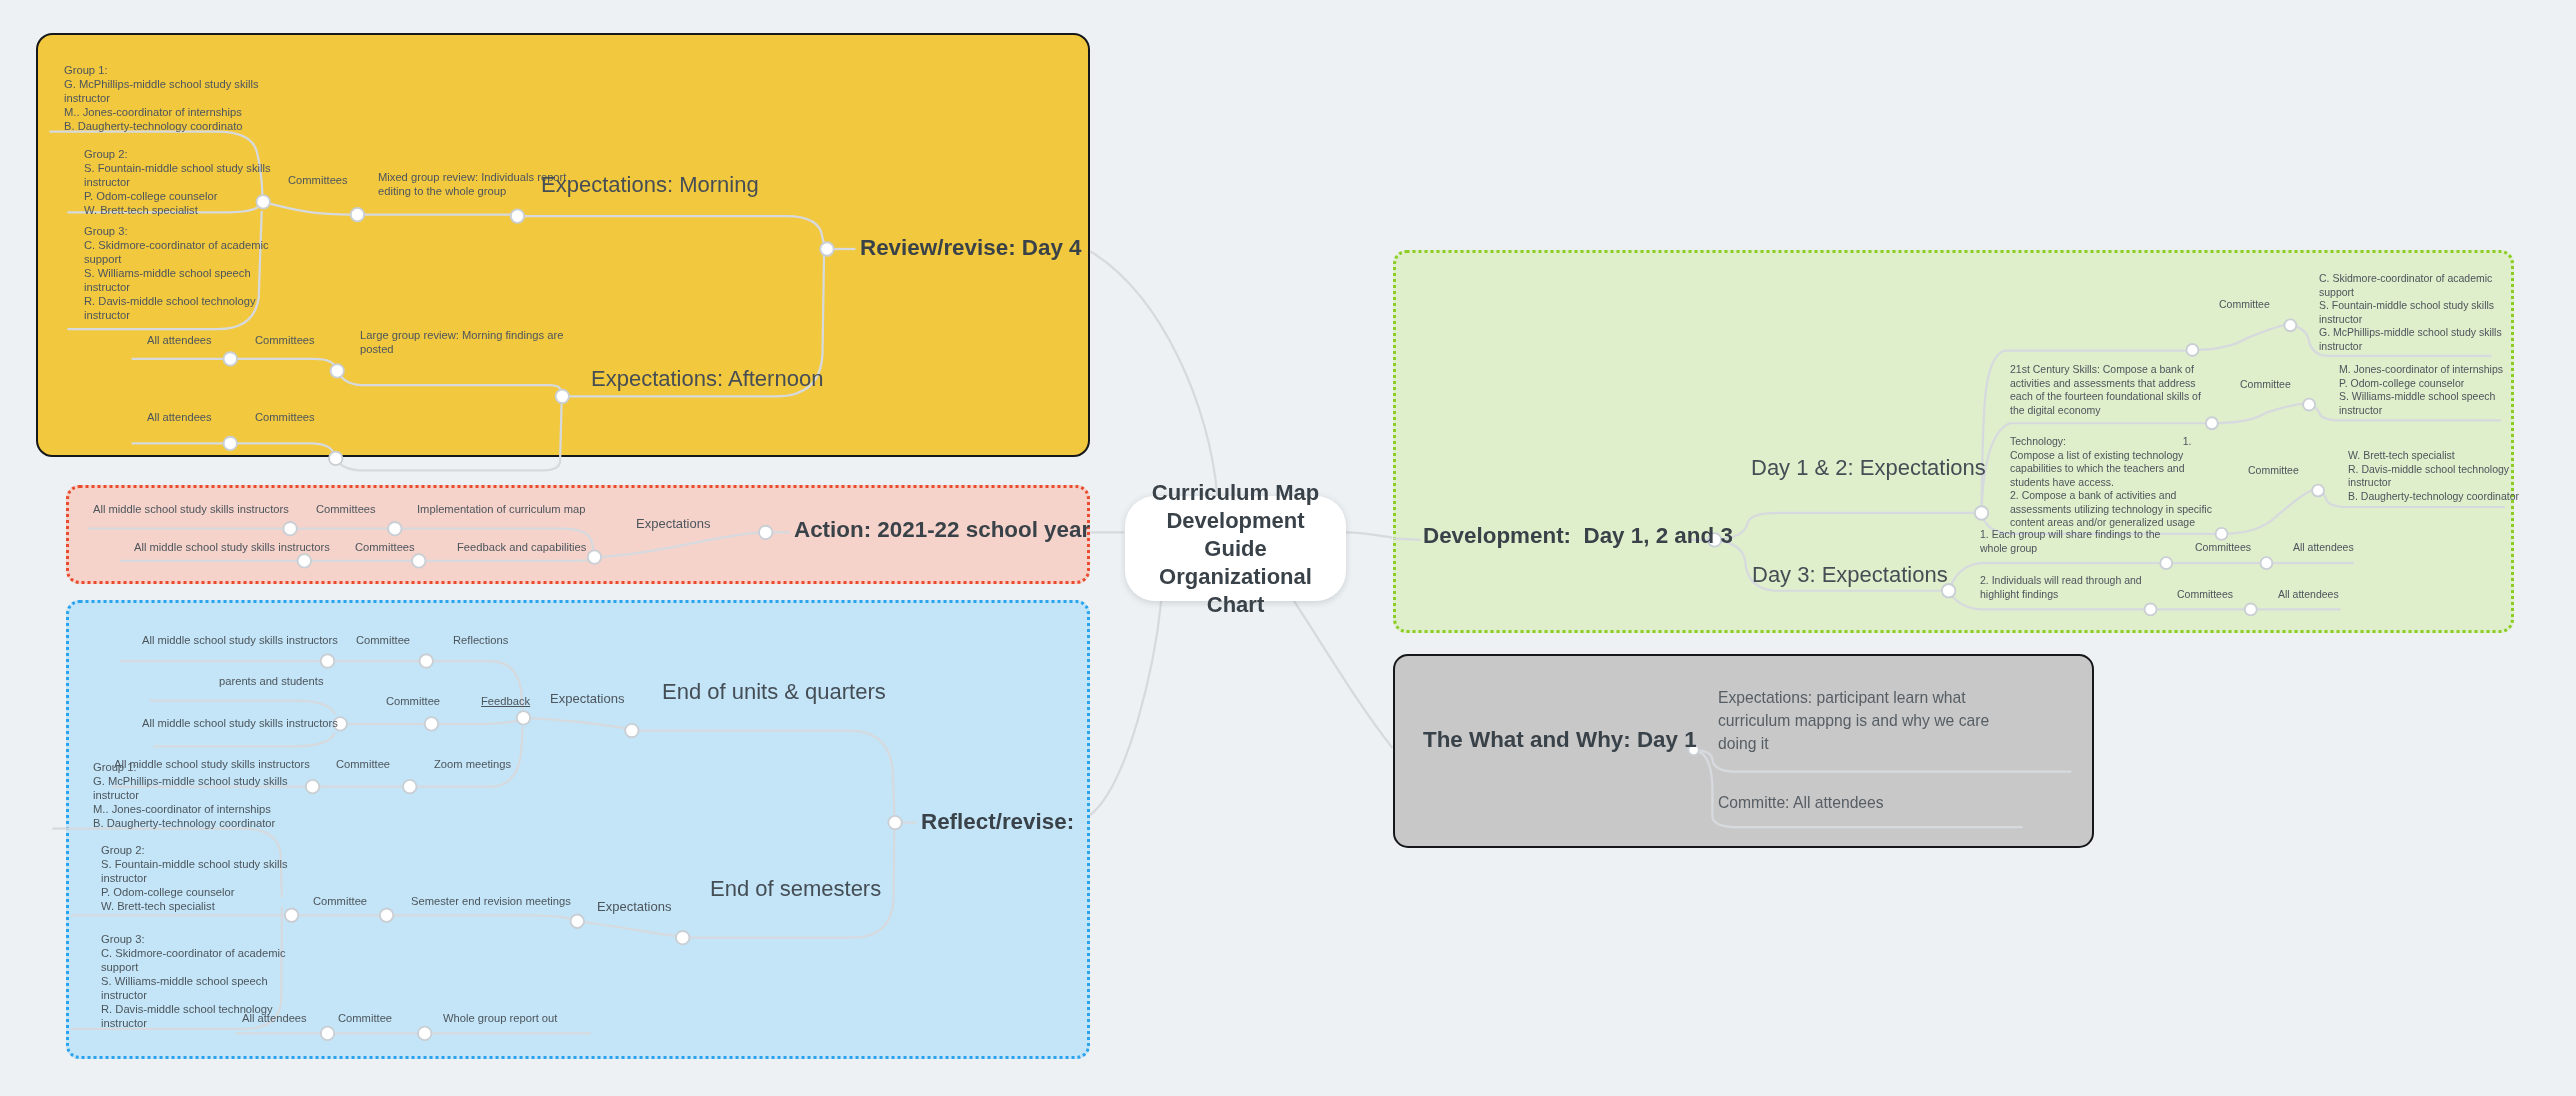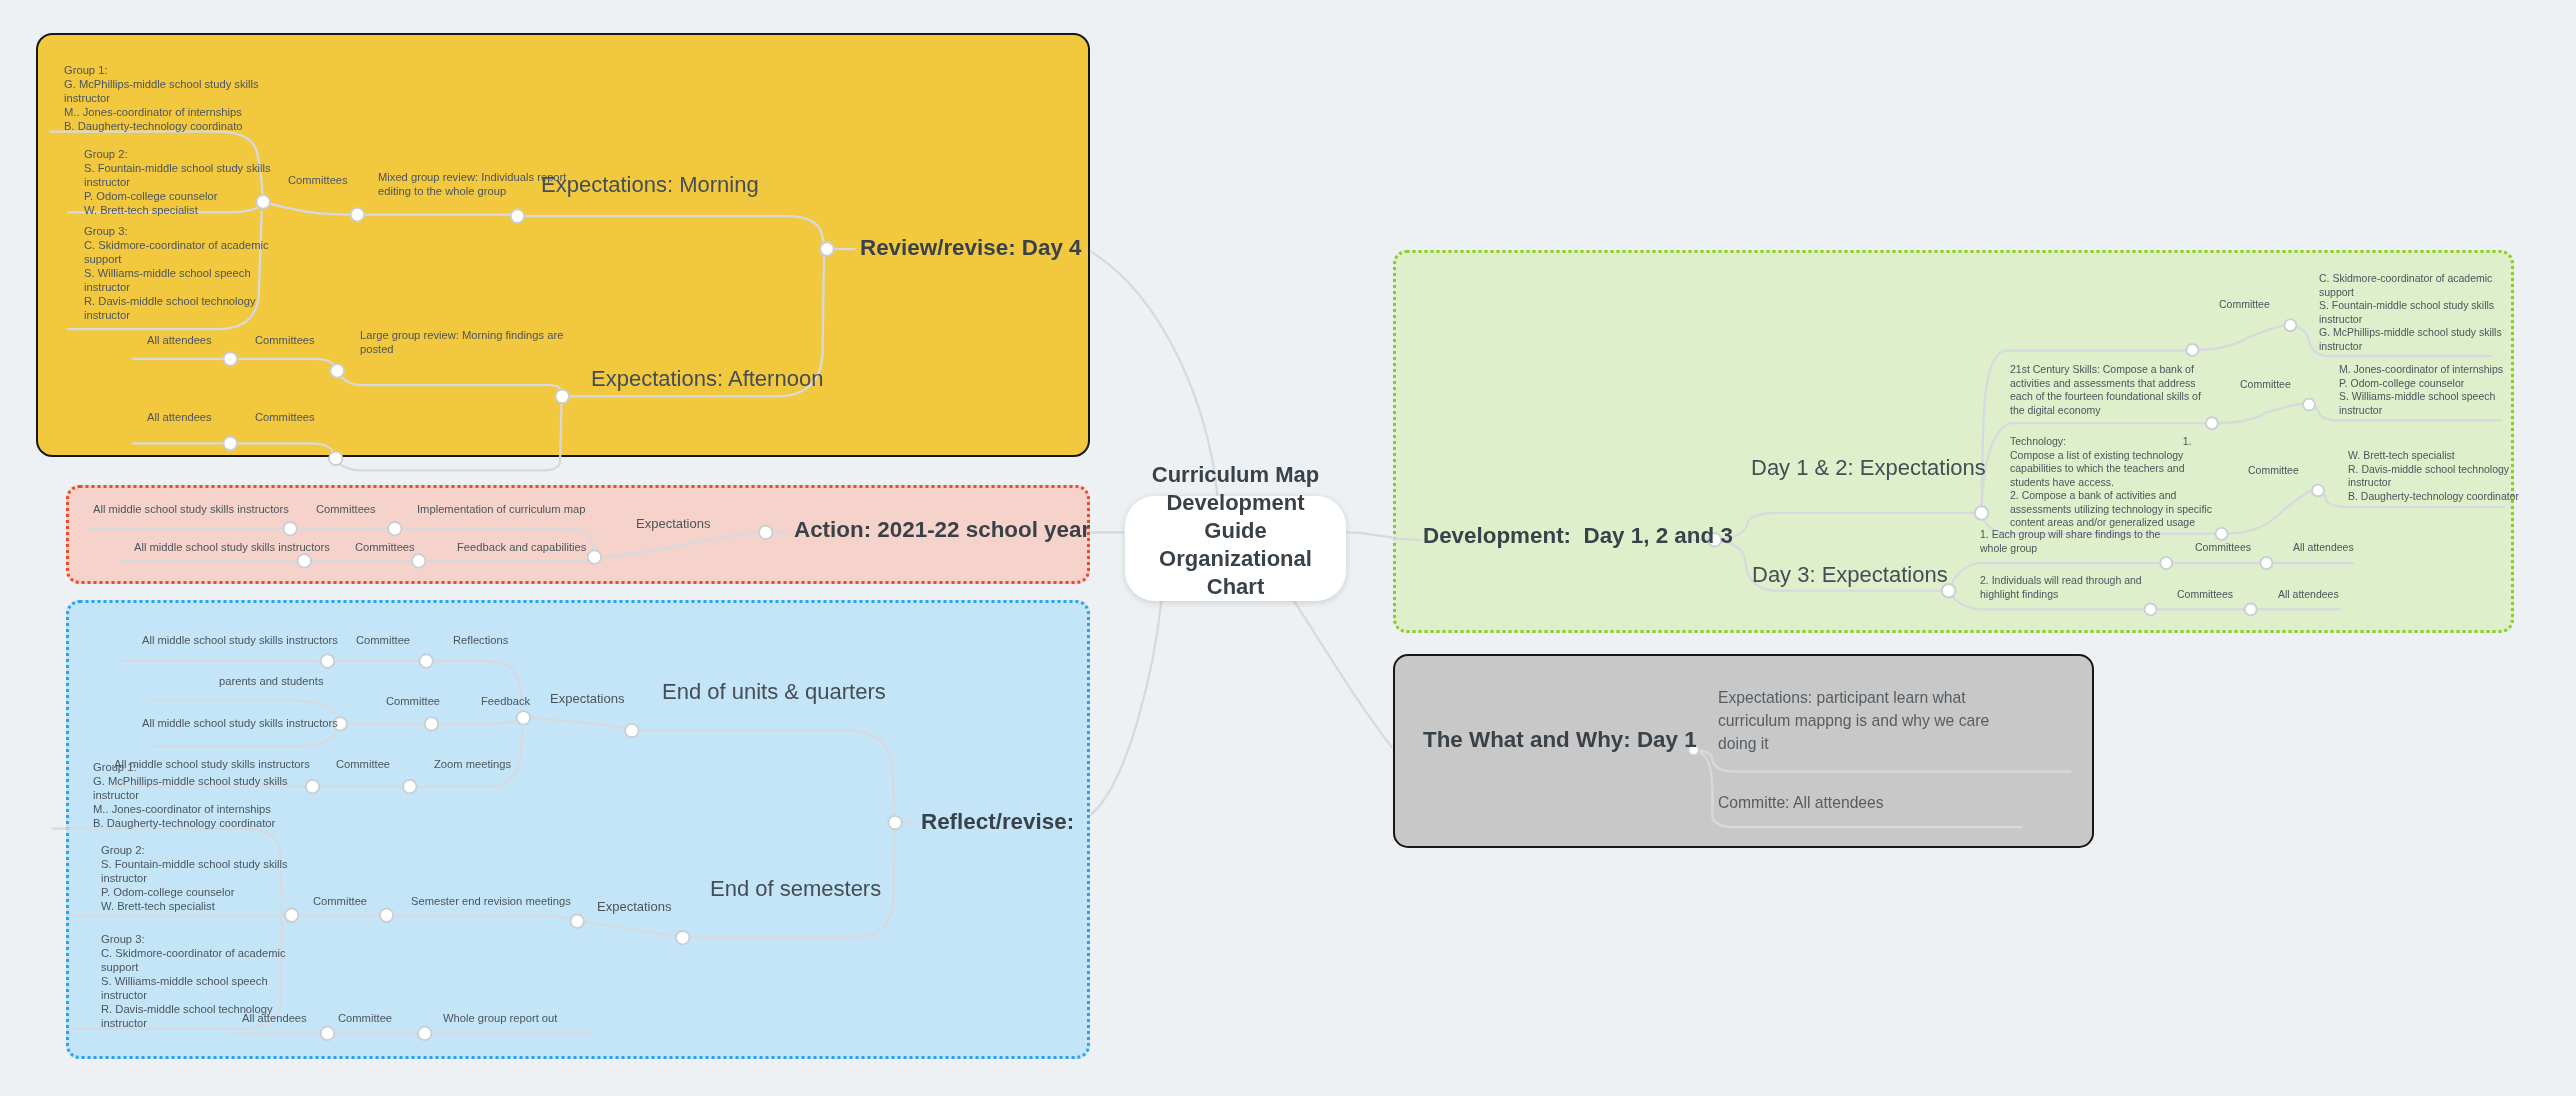--- a/index.html
+++ b/index.html
@@ -5,21 +5,21 @@
   html,body{margin:0;padding:0;background:#e9edf1;}
   #stage{position:relative;width:2576px;height:1097px;background:#edf1f4;overflow:hidden;
          font-family:"Liberation Sans",sans-serif;color:#4a5258;}
   .box{position:absolute;box-sizing:border-box;}
   #review-box{left:36px;top:33px;width:1054px;height:424px;background:#f2c83f;border:2.2px solid #15171a;border-radius:16.5px;}
   #action-box{left:66px;top:485px;width:1024px;height:99px;background:#f5d3cb;border:3px dotted #e84b2e;border-radius:13.5px;}
   #reflect-box{left:66px;top:600px;width:1024px;height:459px;background:#c3e5f7;border:3px dotted #2aa3ee;border-radius:13.5px;}
   #development-box{left:1393px;top:250px;width:1121px;height:383px;background:#dfeecb;border:3px dotted #8ccd25;border-radius:13.5px;}
   #whatwhy-box{left:1393px;top:654px;width:701px;height:194px;background:#c8c8c8;border:2.2px solid #15171a;border-radius:15px;}
   #center-node{left:1125px;top:496px;width:221px;height:105px;background:#ffffff;border-radius:30px;
-               box-shadow:0 1.5px 6px rgba(60,70,80,.18);display:flex;align-items:flex-end;justify-content:center;
+               box-shadow:0 1.5px 6px rgba(60,70,80,.18);display:flex;align-items:center;justify-content:center;
                text-align:center;font-weight:bold;font-size:22px;line-height:28px;color:#3a4249;padding:0 7.5px;}
   #wires{position:absolute;left:0;top:0;pointer-events:none;}
   .lbl{position:absolute;white-space:pre-wrap;}
   .t14{font-size:10.5px;line-height:13.5px;color:#4d555c;}
   .t15{font-size:11.2px;line-height:14px;color:#4d555c;}
   .t21{font-size:15.7px;line-height:23px;color:#565e64;}
   .t26{font-size:13px;line-height:22.4px;color:#4d555c;text-align:center;}
   .t28{font-size:22px;line-height:25px;color:#454d55;}
   .b30{font-size:22.4px;line-height:25.4px;font-weight:bold;color:#3a4249;text-align:right;}
 </style>
@@ -189,21 +189,21 @@
   <div class="lbl t15" style="left:457px;top:540px;">Feedback and capabilities</div>
   <div class="lbl t26" style="left:636px;top:513px;">Expectations</div>
   <div class="lbl b30" style="left:794px;top:517px;">Action: 2021-22 school year</div>
 
   <div class="lbl t15" style="left:142px;top:633px;">All middle school study skills instructors</div>
   <div class="lbl t15" style="left:356px;top:633px;">Committee</div>
   <div class="lbl t15" style="left:453px;top:633px;">Reflections</div>
   <div class="lbl t15" style="left:219px;top:674px;">parents and students</div>
   <div class="lbl t15" style="left:142px;top:716px;">All middle school study skills instructors</div>
   <div class="lbl t15" style="left:386px;top:694px;">Committee</div>
-  <div class="lbl t15" style="left:481px;top:694px;">Feedback</div>
+  <div class="lbl t15" style="left:481px;top:694px;text-decoration:underline;">Feedback</div>
   <div class="lbl t15" style="left:114px;top:757px;">All middle school study skills instructors</div>
   <div class="lbl t15" style="left:336px;top:757px;">Committee</div>
   <div class="lbl t15" style="left:434px;top:757px;">Zoom meetings</div>
   <div class="lbl t26" style="left:550px;top:688px;">Expectations</div>
   <div class="lbl t28" style="left:662px;top:679px;">End of units &amp; quarters</div>
 
   <div class="lbl t15" style="left:93px;top:760px;">Group 1:
 G. McPhillips-middle school study skills
 instructor
 M.. Jones-coordinator of internships

